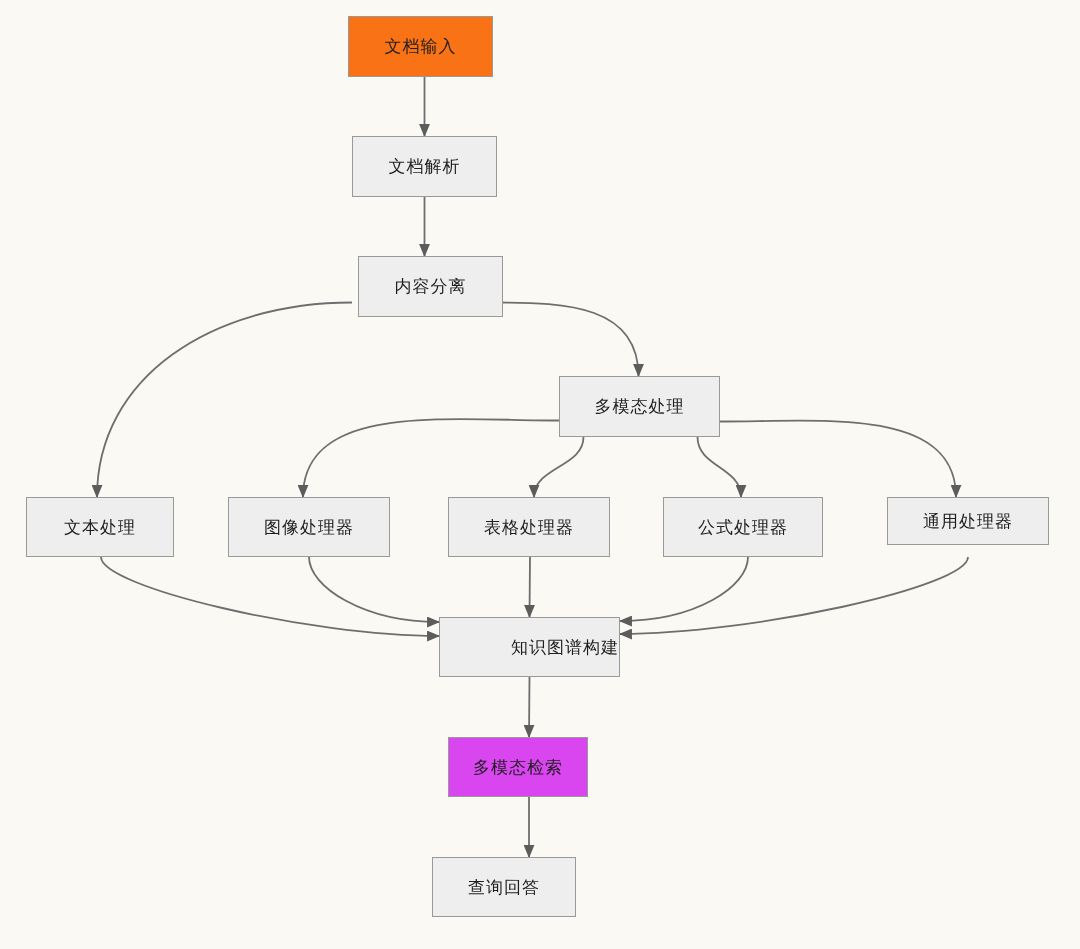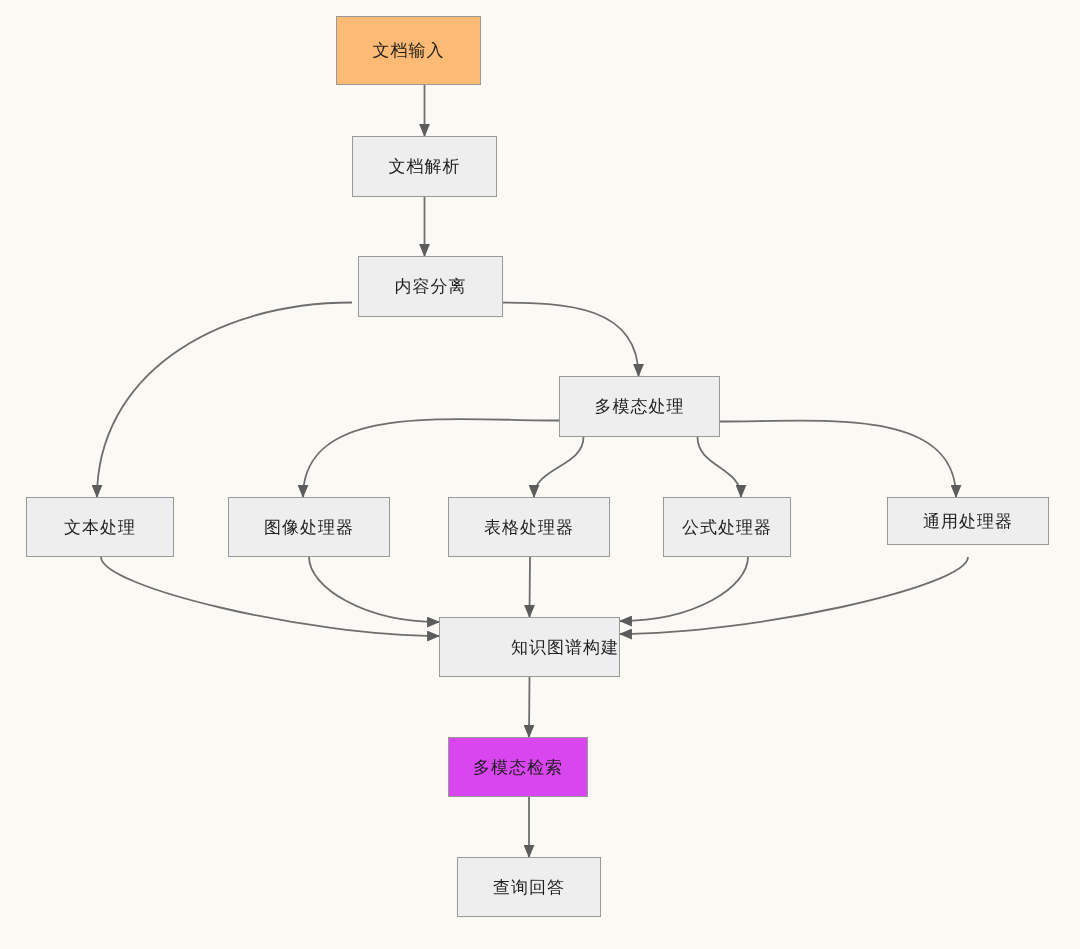--- a/index.html
+++ b/index.html
@@ -64,50 +64,50 @@
       <path d="M720,421.5 C825,421.5 956,407 956,497" fill="none" stroke="#6e6e6e" stroke-width="1.8" marker-end="url(#arrowhead)"></path>
       <path d="M101,557 C101,587 309,636 439,636" fill="none" stroke="#6e6e6e" stroke-width="1.8" marker-end="url(#arrowhead)"></path>
       <path d="M309,557 C309,587 364,622 439,622" fill="none" stroke="#6e6e6e" stroke-width="1.8" marker-end="url(#arrowhead)"></path>
       <path d="M530,557 C530,577 529.5,597 529.5,617" fill="none" stroke="#6e6e6e" stroke-width="1.8" marker-end="url(#arrowhead)"></path>
       <path d="M748,557 C748,587 695,621 620,621" fill="none" stroke="#6e6e6e" stroke-width="1.8" marker-end="url(#arrowhead)"></path>
       <path d="M968,557 C968,587 750,634 620,634" fill="none" stroke="#6e6e6e" stroke-width="1.8" marker-end="url(#arrowhead)"></path>
       <path d="M529.5,677 C529.5,697 529,717 529,737" fill="none" stroke="#6e6e6e" stroke-width="1.8" marker-end="url(#arrowhead)"></path>
       <path d="M529,797 C529,817 529,837 529,857" fill="none" stroke="#6e6e6e" stroke-width="1.8" marker-end="url(#arrowhead)"></path>
     </svg>
   <div class="node-layer">
-      <div class="node" style="left: 336px; top: 16px; width: 145px; height: 69px; background: #fdba74; border-color: rgb(153, 153, 153);">
+      <div class="node" style="left: 348px; top: 16px; width: 145px; height: 61px; background: #f97316; border-color: rgb(153, 153, 153);">
         <span style="color: rgb(30, 30, 30);">文档输入</span>
       </div>
       <div class="node" style="left: 352px; top: 136px; width: 145px; height: 61px; background: rgb(238, 238, 238); border-color: rgb(153, 153, 153); align-items: center;">
         <span style="color: rgb(30, 30, 30);">文档解析</span>
       </div>
       <div class="node" style="left: 352px; top: 256px; width: 145px; height: 61px; background: rgb(238, 238, 238); border-color: rgb(153, 153, 153); margin-left: 6px;">
         <span style="color: rgb(30, 30, 30);">内容分离</span>
       </div>
       <div class="node" style="left: 559px; top: 376px; width: 161px; height: 61px; background: rgb(238, 238, 238); border-color: rgb(153, 153, 153);">
         <span style="color: rgb(30, 30, 30);">多模态处理</span>
       </div>
       <div class="node" style="left: 26px; top: 497px; width: 148px; height: 60px; background: rgb(238, 238, 238); border-color: rgb(153, 153, 153);">
         <span style="color: rgb(30, 30, 30);">文本处理</span>
       </div>
       <div class="node" style="left: 228px; top: 497px; width: 162px; height: 60px; background: rgb(238, 238, 238); border-color: rgb(153, 153, 153);">
         <span style="color: rgb(30, 30, 30);">图像处理器</span>
       </div>
       <div class="node" style="left: 448px; top: 497px; width: 162px; height: 60px; background: rgb(238, 238, 238); border-color: rgb(153, 153, 153);">
         <span style="color: rgb(30, 30, 30);">表格处理器</span>
       </div>
-      <div class="node" style="left: 663px; top: 497px; width: 128px; height: 60px; background: rgb(238, 238, 238); border-color: rgb(153, 153, 153);">
+      <div class="node" style="left: 663px; top: 497px; width: 160px; height: 60px; background: rgb(238, 238, 238); border-color: rgb(153, 153, 153);">
         <span style="color: rgb(30, 30, 30);">公式处理器</span>
       </div>
       <div class="node" style="left: 887px; top: 497px; width: 162px; height: 48px; background: rgb(238, 238, 238); border-color: rgb(153, 153, 153);">
         <span style="color: rgb(30, 30, 30);">通用处理器</span>
       </div>
       <div class="node" style="left: 439px; top: 617px; width: 181px; height: 60px; background: rgb(238, 238, 238); border-color: rgb(153, 153, 153); justify-content: flex-end;">
         <span style="color: rgb(30, 30, 30);">知识图谱构建</span>
       </div>
       <div class="node" style="left: 448px; top: 737px; width: 140px; height: 60px; background: #d946ef; border-color: rgb(153, 153, 153);">
         <span style="color: rgb(30, 30, 30);">多模态检索</span>
       </div>
-      <div class="node" style="left: 457px; top: 857px; width: 144px; height: 60px; background: rgb(238, 238, 238); border-color: rgb(153, 153, 153);">
+      <div class="node" style="left: 432px; top: 857px; width: 144px; height: 60px; background: rgb(238, 238, 238); border-color: rgb(153, 153, 153);">
         <span style="color: rgb(30, 30, 30);">查询回答</span>
       </div>
     </div>
 </div>
 
 </body></html>

